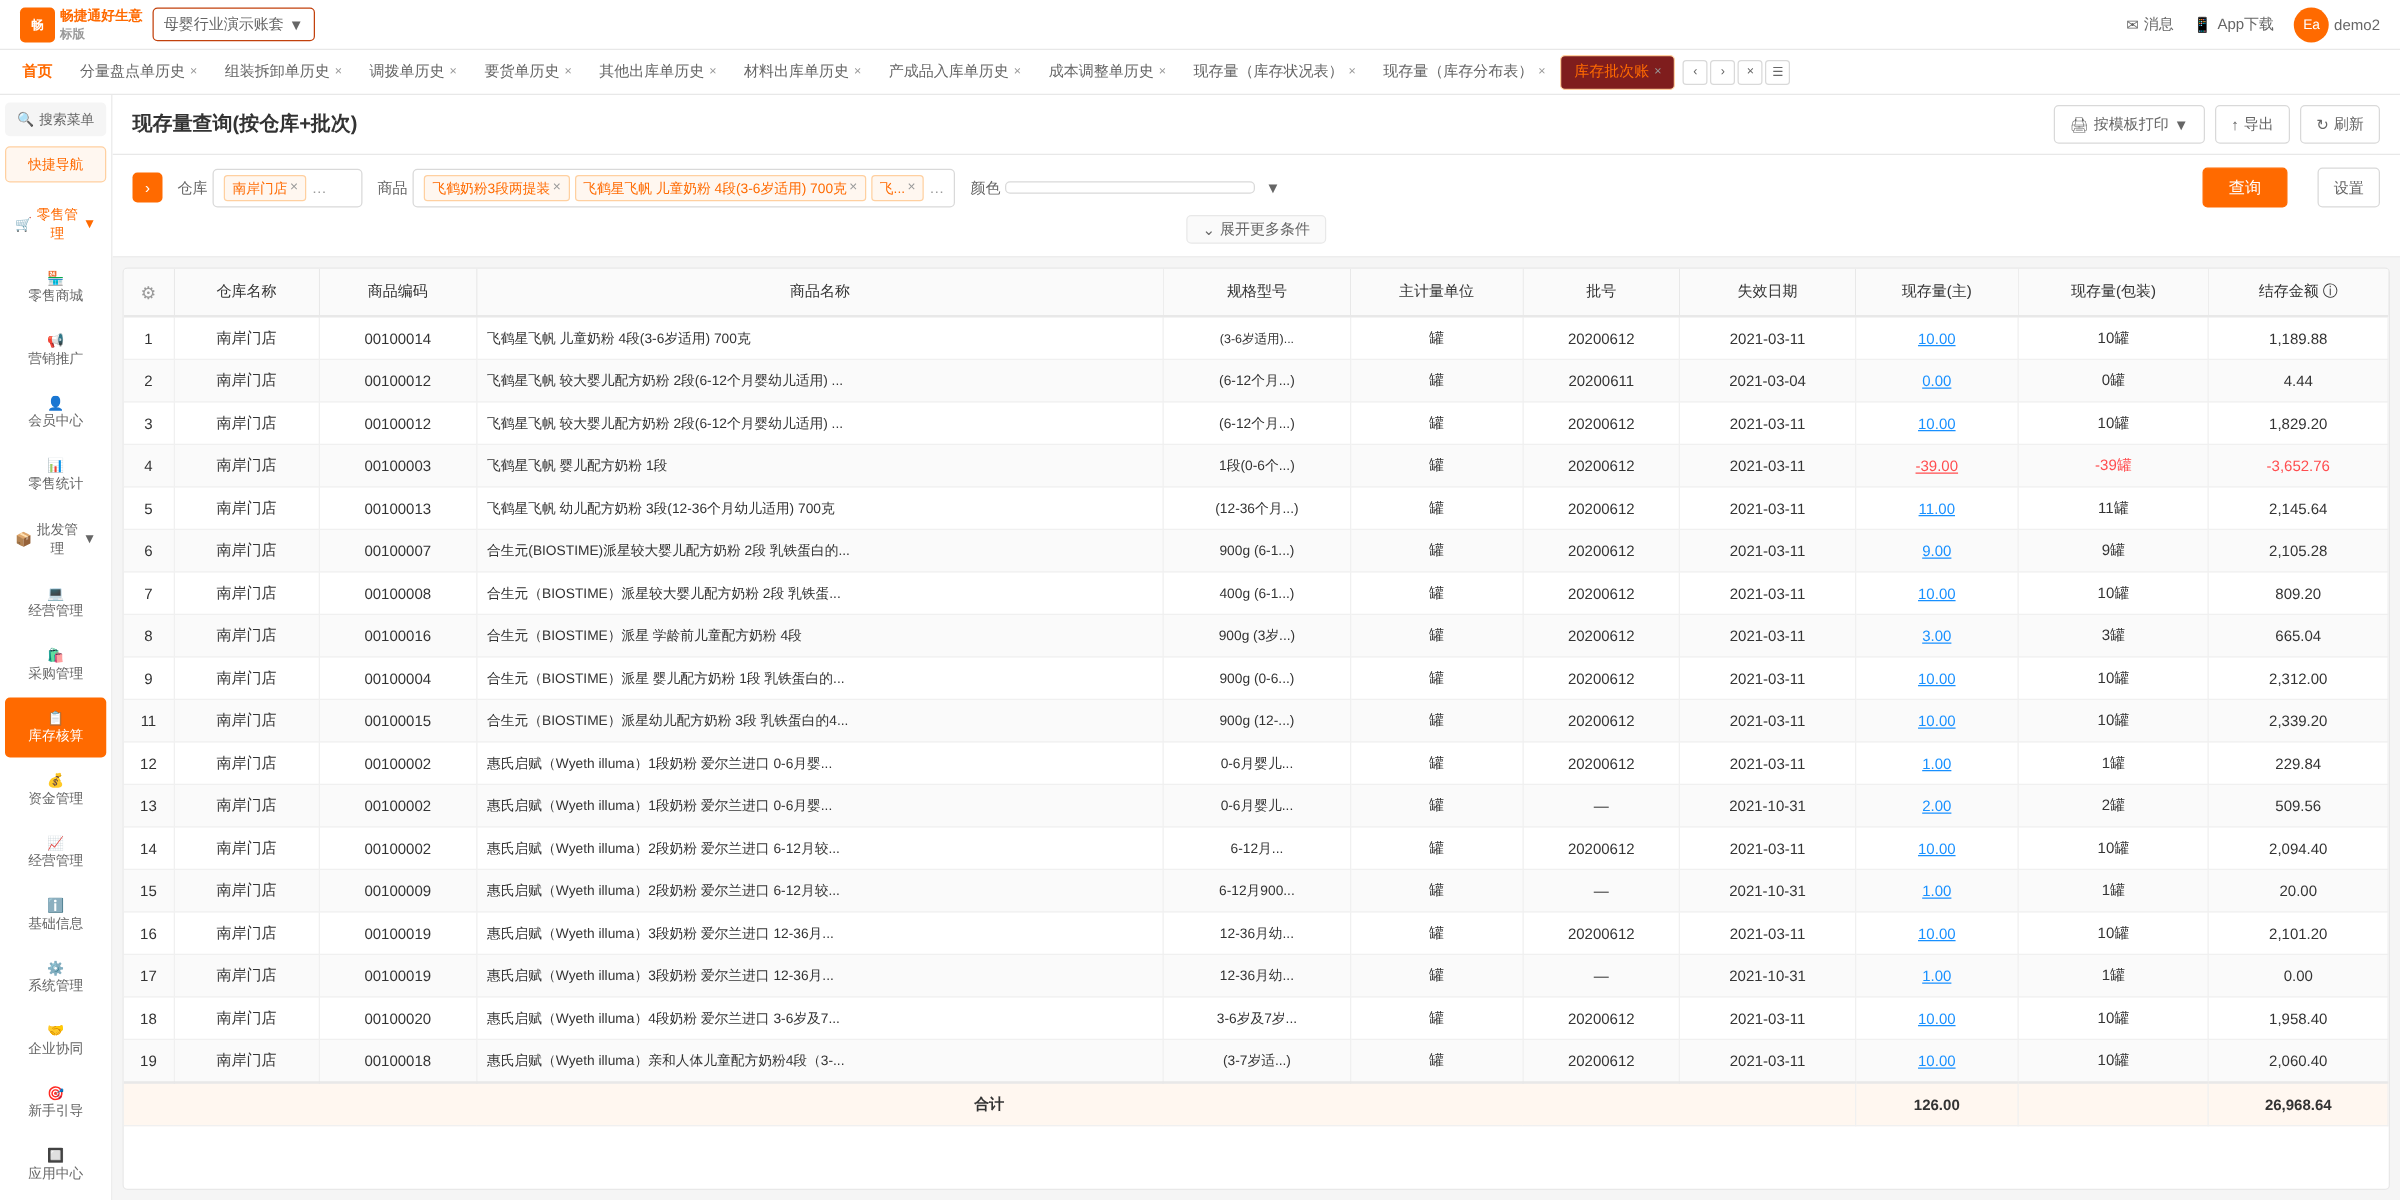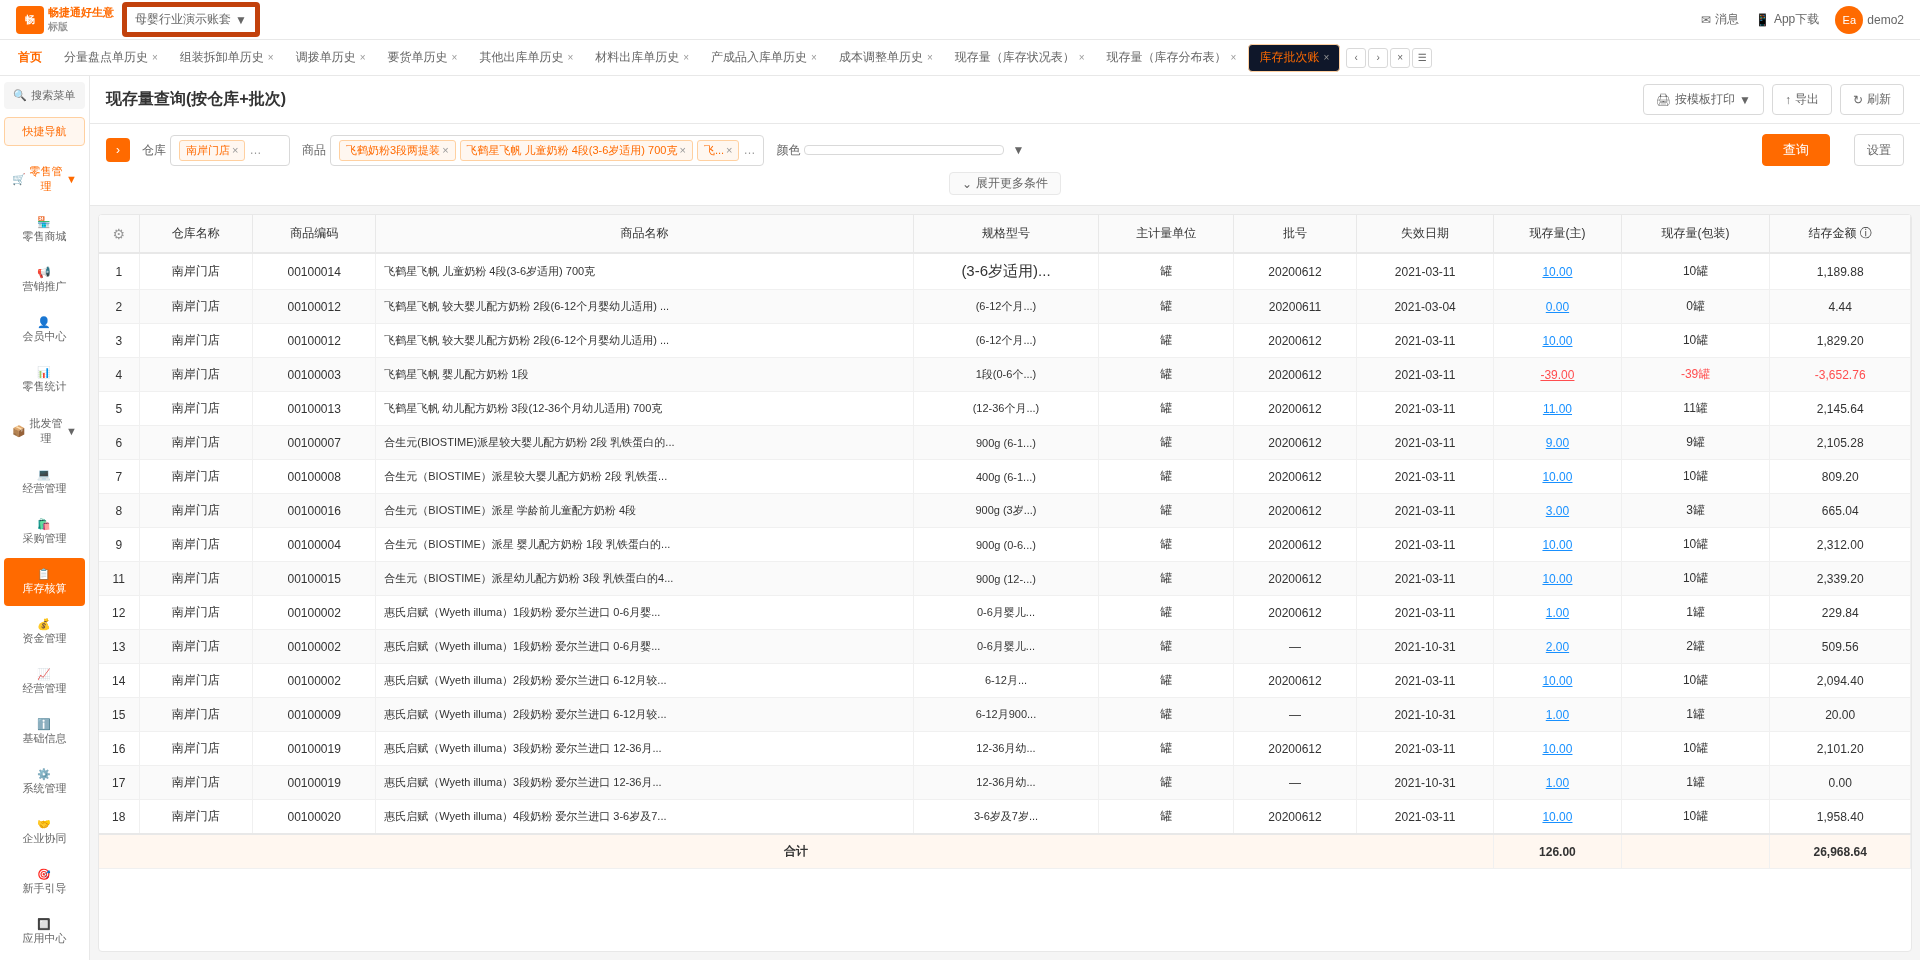--- a/index.html
+++ b/index.html
@@ -3,29 +3,29 @@
   <meta charset="utf-8">
   <style>
     * { margin: 0; padding: 0; box-sizing: border-box; }
     body { font-family: 'Microsoft YaHei', Arial, sans-serif; font-size: 12px; background: #f5f5f5; color: #333; width: 1920px; height: 960px; overflow: hidden; display: flex; flex-direction: column; }
 
     
     .top-bar { height: 40px; background: #fff; display: flex; align-items: center; justify-content: space-between; padding: 0 16px; border-bottom: 1px solid #e8e8e8; flex-shrink: 0; }
     .top-bar-left { display: flex; align-items: center; gap: 8px; }
     .logo-area { display: flex; align-items: center; gap: 4px; font-size: 13px; font-weight: bold; color: #ff6a00; }
     .logo-icon { width: 28px; height: 28px; background: #ff6a00; border-radius: 4px; display: flex; align-items: center; justify-content: center; color: white; font-size: 10px; }
-    .dropdown-selector { display: flex; align-items: center; gap: 4px; border: 5px solid #c2410c; border-radius: 4px; padding: 4px 8px; cursor: pointer; font-size: 12px; color: #666; }
+    .dropdown-selector { display: flex; align-items: center; gap: 4px; border: 1px solid #c2410c; border-radius: 4px; padding: 4px 8px; cursor: pointer; font-size: 12px; color: #666; }
     .top-bar-right { display: flex; align-items: center; gap: 16px; font-size: 12px; color: #666; }
     .top-right-item { display: flex; align-items: center; gap: 4px; cursor: pointer; }
     .avatar { width: 28px; height: 28px; background: #ff6a00; border-radius: 50%; display: flex; align-items: center; justify-content: center; color: white; font-size: 11px; }
 
     
     .tab-bar { height: 36px; background: #fff; display: flex; align-items: center; padding: 0 8px; border-bottom: 1px solid #e8e8e8; flex-shrink: 0; overflow: hidden; gap: 2px; }
     .tab-item { display: flex; align-items: center; gap: 4px; padding: 0 10px; height: 28px; border-radius: 4px; cursor: pointer; font-size: 12px; white-space: nowrap; color: #666; }
-    .tab-item.active { background: #0f172a; color: #ff6a00; border: 1px solid #ffd0a0; }
+    .tab-item.active { background: #7f1d1d; color: #ff6a00; border: 1px solid #ffd0a0; }
     .tab-item .close-btn { font-size: 10px; color: #999; cursor: pointer; }
     .tab-home { color: #ff6a00; font-weight: bold; }
     .tab-nav-btn { width: 20px; height: 20px; display: flex; align-items: center; justify-content: center; cursor: pointer; color: #666; border: 1px solid #d9d9d9; border-radius: 3px; font-size: 10px; }
 
     
     .main-layout { display: flex; flex: 1; overflow: hidden; }
 
     
     .sidebar { width: 90px; background: #fff; border-right: 1px solid #e8e8e8; display: flex; flex-direction: column; flex-shrink: 0; }
     .sidebar-search-btn { width: 100%; background: #f5f5f5; border: none; border-radius: 4px; padding: 6px; font-size: 11px; color: #666; cursor: pointer; display: flex; align-items: center; justify-content: center; gap: 4px; }
@@ -342,21 +342,21 @@
             <th>现存量(包装)</th>
             <th>结存金额 ⓘ</th>
           </tr>
         </thead>
         <tbody id="table-body">
         <tr>
     <td>1</td>
     <td>南岸门店</td>
     <td>00100014</td>
     <td class="left" style="font-size:11px;">飞鹤星飞帆 儿童奶粉 4段(3-6岁适用) 700克</td>
-    <td style="font-size:15px;">(3-6岁适用)...</td>
+    <td style="font-size:10px;">(3-6岁适用)...</td>
     <td>罐</td>
     <td>20200612</td>
     <td>2021-03-11</td>
     <td style=""><span class="link-val" style="">10.00</span></td>
     <td style="">10罐</td>
     <td style="">1,189.88</td>
   </tr>
             <tr>
     <td>2</td>
     <td>南岸门店</td>
@@ -557,20 +557,33 @@
     <td>南岸门店</td>
     <td>00100020</td>
     <td class="left" style="font-size:11px;">惠氏启赋（Wyeth illuma）4段奶粉 爱尔兰进口 3-6岁及7...</td>
     <td style="font-size:11px;">3-6岁及7岁...</td>
     <td>罐</td>
     <td>20200612</td>
     <td>2021-03-11</td>
     <td style=""><span class="link-val" style="">10.00</span></td>
     <td style="">10罐</td>
     <td style="">1,958.40</td>
+  </tr>
+            <tr>
+    <td>19</td>
+    <td>南岸门店</td>
+    <td>00100018</td>
+    <td class="left" style="font-size:11px;">惠氏启赋（Wyeth illuma）亲和人体儿童配方奶粉4段（3-...</td>
+    <td style="font-size:11px;">(3-7岁适...)</td>
+    <td>罐</td>
+    <td>20200612</td>
+    <td>2021-03-11</td>
+    <td style=""><span class="link-val" style="">10.00</span></td>
+    <td style="">10罐</td>
+    <td style="">2,060.40</td>
   </tr>
             <tr class="footer-row">
   <td colspan="8" style="text-align:center;font-weight:bold;">合计</td>
   <td style="font-weight:bold;">126.00</td>
   <td></td>
   <td style="font-weight:bold;">26,968.64</td>
 </tr>
           </tbody>
       </table>
     </div>

